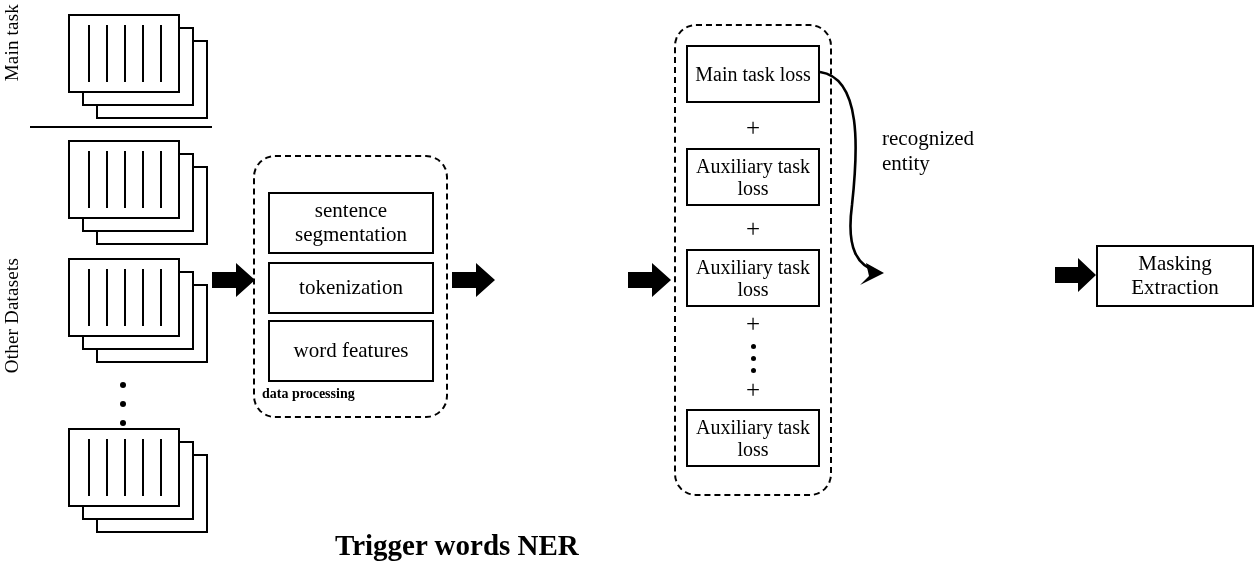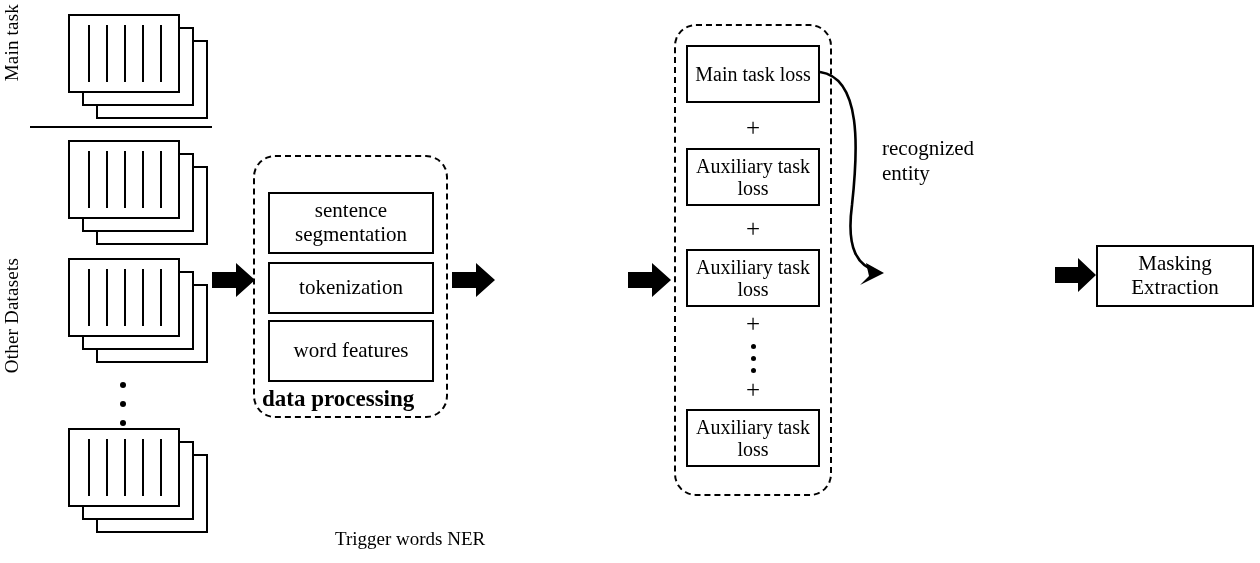--- a/index.html
+++ b/index.html
@@ -105,28 +105,29 @@
 
   
   .ftext{
     position:absolute;
     font-size:21px;
     line-height:1.2;
     white-space:pre-line;
   }
   .caption{
     position:absolute;
-    font-size:19px;
+    font-size:29px;
     line-height:1.2;
     white-space:nowrap;
+    font-weight:bold;
   }
   .bold-label{
     position:absolute;
     font-weight:bold;
-    font-size:23px;
+    font-size:14px;
     white-space:nowrap;
   }
   svg.overlay{position:absolute;left:0;top:0;pointer-events:none;}
 </style>
 </head>
 <body>
 
 <div id="canvas">
 
   <div class="side-label" style="left:2px; top:4px;">Main task</div>
@@ -246,21 +247,21 @@
   <div class="plus" style="left:686px; top:377px; width:134px;">+</div>
 
   <div class="sbox tight" style="left:686px; top:409px; width:134px; height:58px;">Auxiliary
 task loss</div>
 
   <svg class="overlay" width="1260" height="563">
     <path d="M 820 72 C 862 78, 858 150, 852 205 C 846 250, 858 266, 878 272" fill="none" stroke="#000" stroke-width="2.6"></path>
     <polygon points="884,273 866,263 869,276 860,285" fill="#000"></polygon>
   </svg>
 
-  <div class="ftext" style="left:882px; top:136px;">recognized
+  <div class="ftext" style="left:882px; top:126px;">recognized
 entity</div>
 
 
   <div class="block-arrow" style="left:1055px; top:257px; width:42px; height:36px;">
     <svg width="42" height="36" viewBox="0 0 42 36">
       <polygon points="0,10 23,10 23,1 41,18 23,35 23,26 0,26" fill="#000"></polygon>
     </svg>
   </div>
 
   <div class="sbox" style="left:1096px; top:245px; width:158px; height:62px;">Masking

